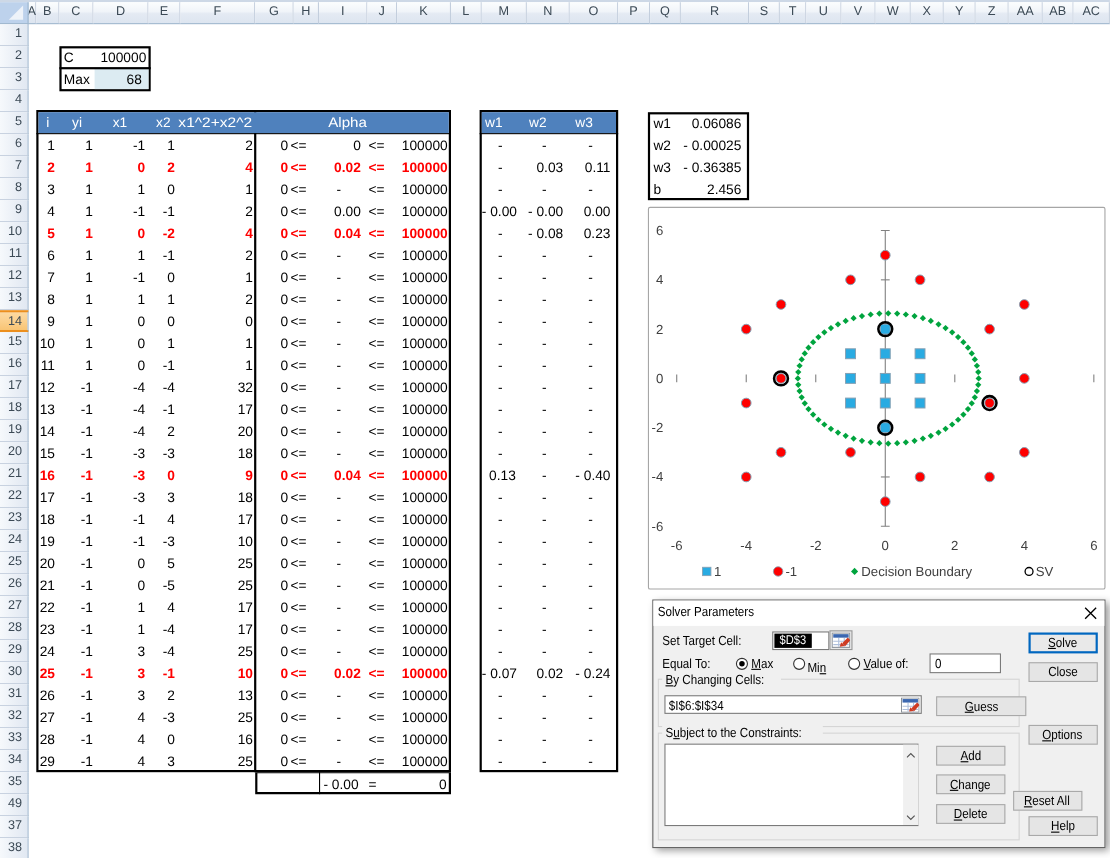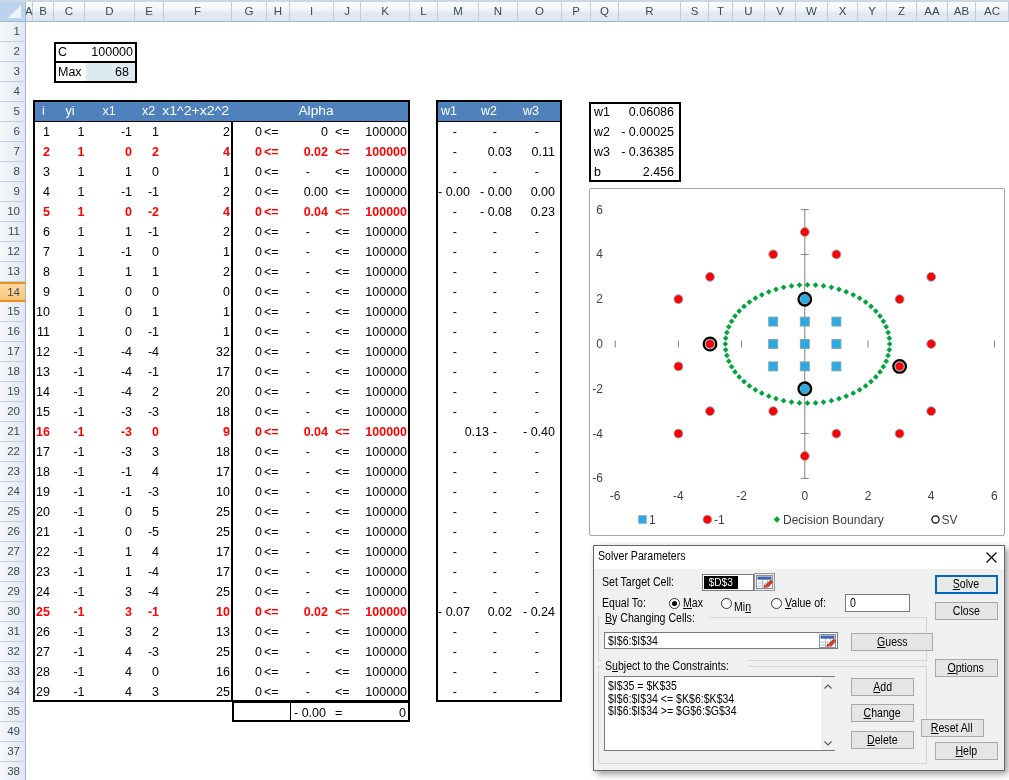--- a/index.html
+++ b/index.html
@@ -308,21 +308,21 @@
 <div class="cell rt red" style="left:25px;top:422px;width:25px">16</div>
 <div class="cell rt red" style="left:54px;top:422px;width:30.5px">-1</div>
 <div class="cell rt red" style="left:95px;top:422px;width:37px">-3</div>
 <div class="cell rt red" style="left:125px;top:422px;width:34px">0</div>
 <div class="cell rt red" style="left:170px;top:422px;width:60px">9</div>
 <div class="cell rt red" style="left:234px;top:422px;width:28px">0</div>
 <div class="cell rt red" style="left:264px;top:422px;width:14px;text-align:left">&lt;=</div>
 <div class="cell rt red" style="left:292px;top:422px;width:36px">0.04</div>
 <div class="cell rt red" style="left:335px;top:422px;width:14px;text-align:left">&lt;=</div>
 <div class="cell rt red" style="left:360px;top:422px;width:47px">100000</div>
-<div class="cell rt" style="left:458px;top:422px;width:31px">0.13</div>
+<div class="cell rt" style="left:438px;top:422px;width:31px">0.13</div>
 <div class="cell rt" style="left:480px;top:422px;width:17px">-</div>
 <div class="cell rt" style="left:520px;top:422px;width:35px">- 0.40</div>
 <div class="cell rt" style="left:25px;top:442px;width:25px">17</div>
 <div class="cell rt" style="left:54px;top:442px;width:30.5px">-1</div>
 <div class="cell rt" style="left:95px;top:442px;width:37px">-3</div>
 <div class="cell rt" style="left:125px;top:442px;width:34px">3</div>
 <div class="cell rt" style="left:170px;top:442px;width:60px">18</div>
 <div class="cell rt" style="left:234px;top:442px;width:28px">0</div>
 <div class="cell rt" style="left:264px;top:442px;width:14px;text-align:left">&lt;=</div>
 <div class="cell rt" style="left:292px;top:442px;width:18px">-</div>
@@ -679,21 +679,20 @@
         <rect x="0.5" y="0.5" width="16" height="13" fill="#fff" stroke="#8a9199"></rect>
         <rect x="1.5" y="1.5" width="14" height="3.2" fill="#3b67b0"></rect>
         <path d="M1.5 8 h14 M1.5 11 h14 M6.5 5 v8 M11.5 5 v8" stroke="#aebfdc" stroke-width="1" fill="none"></path>
         <path d="M14.8 4.6 L9.6 9.8 L12.3 12.4 L17 7 Z" fill="#cf3b22"></path>
         <path d="M7.4 12.9 L12 12.3 L8.6 8.9 Z" fill="#cf3b22"></path>
       </svg></div>
 <div class="btn" style="left:257.5px;top:87px;width:82px;height:18px"><span class="nc"><u>G</u>uess</span></div>
 <div class="ab" style="left:4.5px;top:119.5px;width:329px;height:98px;border:1px solid #d5d5d5"></div>
 <div class="dlabel" style="left:8px;top:112.5px;background:#f0f0f0;padding:0 3px"><span class="nx">S<u>u</u>bject to the Constraints:</span></div>
 <div class="ab" style="left:10.5px;top:130px;width:231px;height:75px;background:#fff;border:1px solid #7a7a7a"></div>
-<div class="dlabel" style="left:14px;top:134px;line-height:12.7px"><span class="nx">$I$35 = $K$35<br>$I$6:$I$34 &lt;= $K$6:$K$34<br>$I$6:$I$34 &gt;= $G$6:$G$34</span></div>
 <div class="ab" style="left:227.5px;top:131px;width:13.5px;height:73px;background:#f0f0f0"></div>
 <svg class="ab" style="left:230.5px;top:138px" width="8" height="5" viewBox="0 0 8 5">
       <path d="M0.5 4.5 L4 1 L7.5 4.5" fill="none" stroke="#555" stroke-width="1.1"></path>
     </svg>
 <svg class="ab" style="left:230.5px;top:195px" width="8" height="5" viewBox="0 0 8 5">
       <path d="M0.5 0.5 L4 4 L7.5 0.5" fill="none" stroke="#555" stroke-width="1.1"></path>
     </svg>
 <div class="btn" style="left:257.5px;top:132px;width:63px;height:18px"><span class="nc"><u>A</u>dd</span></div>
 <div class="btn" style="left:257.5px;top:158px;width:63px;height:18px"><span class="nc"><u>C</u>hange</span></div>
 <div class="btn" style="left:257.5px;top:184.5px;width:63px;height:18px"><span class="nc"><u>D</u>elete</span></div>

